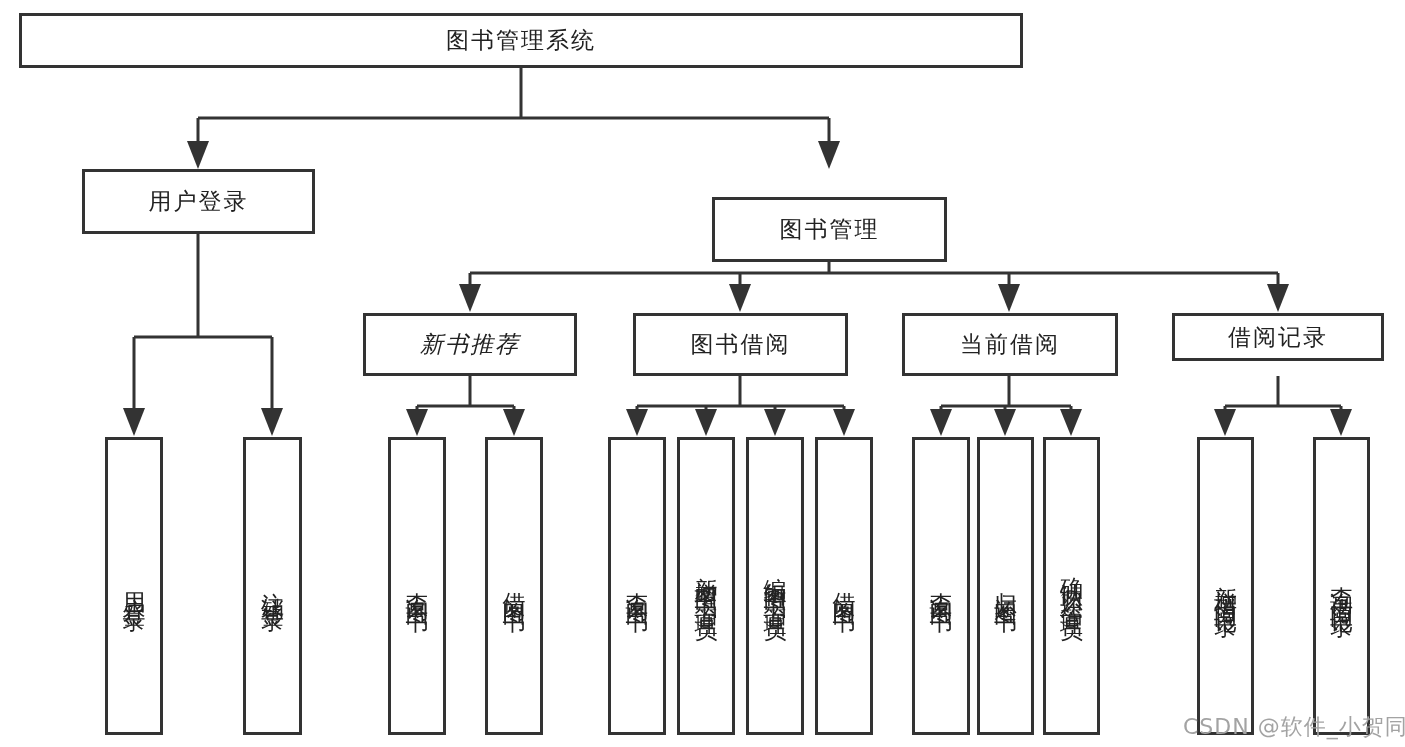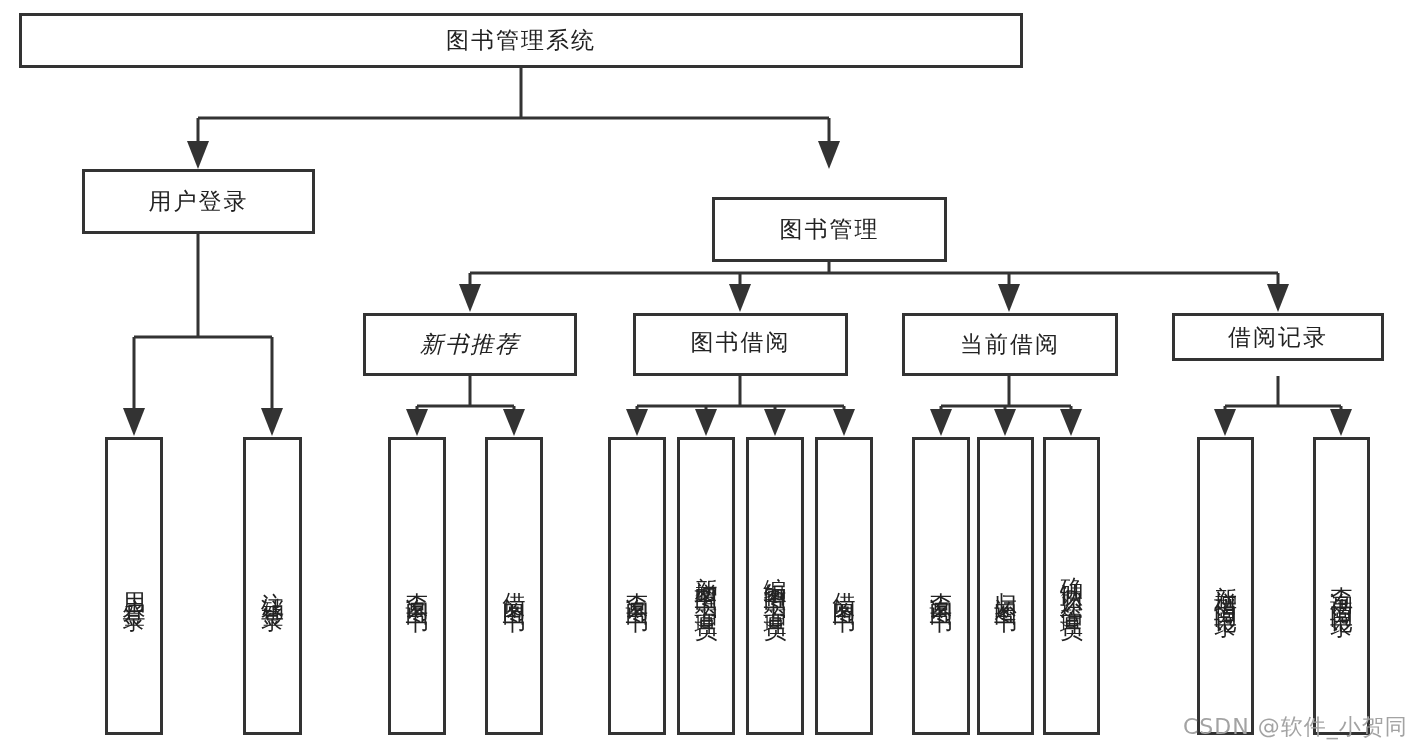--- a/index.html
+++ b/index.html
@@ -48,21 +48,21 @@
     font-size:22px;
     color:var(--watermark);
     letter-spacing:1px;
     white-space:nowrap;
   }
   
   #n-root{left:19px;top:13px;width:1004px;height:55px;}
   #n-user-login{left:82px;top:169px;width:233px;height:65px;}
   #n-book-mgmt{left:712px;top:169px;width:235px;height:65px;margin-top:28px;}
   #n-new-rec{left:363px;top:313px;width:214px;height:63px;font-style:italic;}
-  #n-book-borrow{left:633px;top:313px;width:215px;height:63px;font-family:Liberation Mono, monospace;}
+  #n-book-borrow{left:633px;top:313px;width:215px;height:63px;}
   #n-cur-borrow{left:902px;top:313px;width:216px;height:63px;}
   #n-records{left:1172px;top:313px;width:212px;height:48px;}
   #l-user-login{left:105px;width:58px;}
   #l-logout{left:243px;width:59px;}
   #l-rec-query{left:388px;width:58px;}
   #l-rec-borrow{left:485px;width:58px;}
   #l-bb-query{left:608px;width:58px;}
   #l-bb-add{left:677px;width:58px;}
   #l-bb-edit{left:746px;width:58px;}
   #l-bb-borrow{left:815px;width:58px;}

